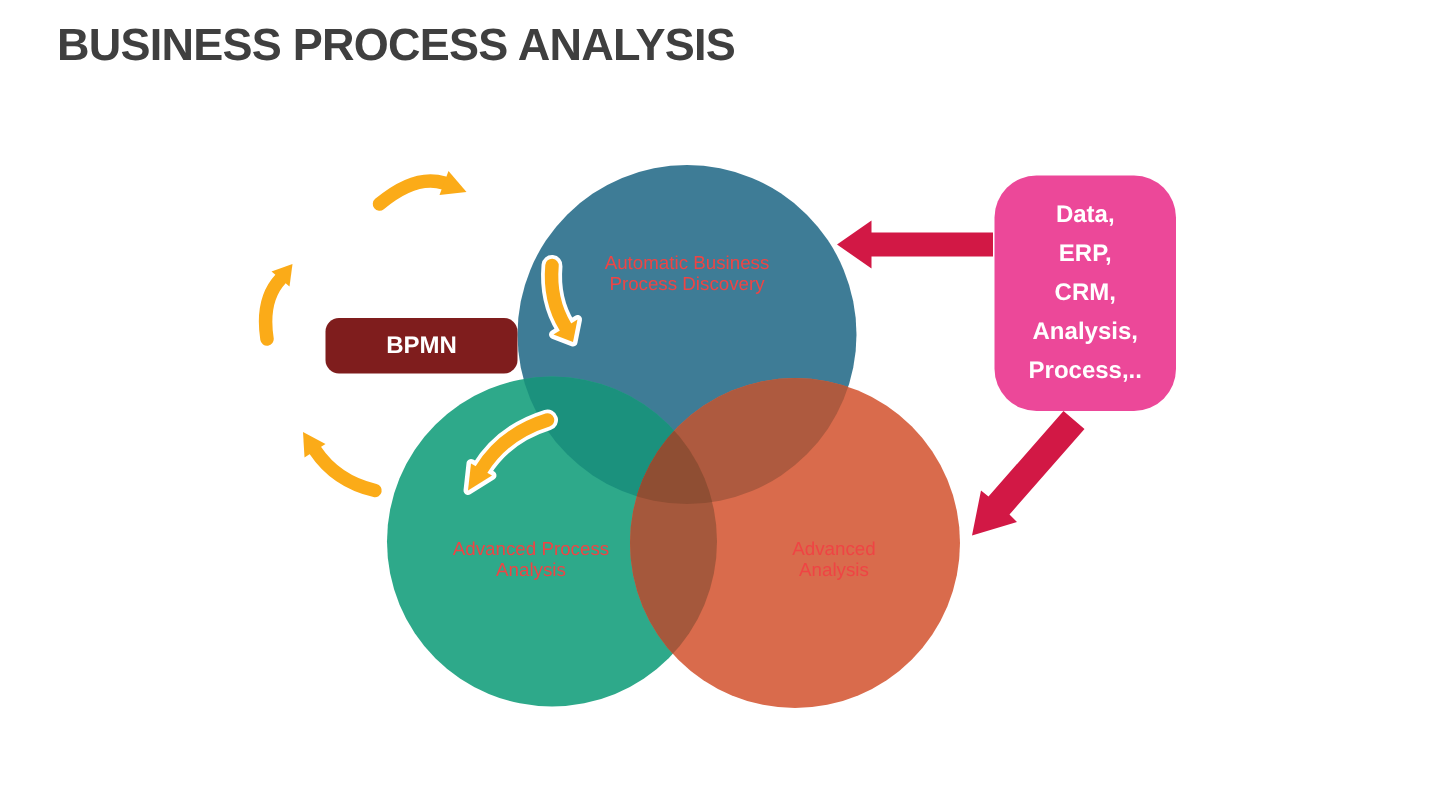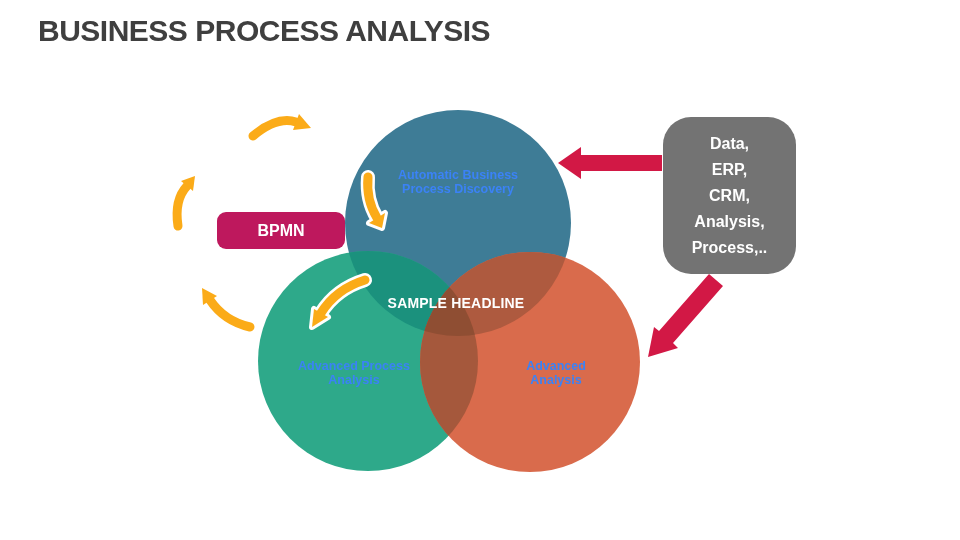--- a/index.html
+++ b/index.html
@@ -15,35 +15,35 @@
   .diagram-svg{position:absolute;left:0;top:0;}
   
   .y-shaft{fill:none;stroke:#FBAB18;stroke-width:9;stroke-linecap:round;}
   .y-head{fill:#FBAB18;stroke:none;}
   .y-shaft-outline{fill:none;stroke:#ffffff;stroke-width:14;stroke-linecap:round;}
   .y-head-outline{fill:#ffffff;stroke:#ffffff;stroke-width:6;stroke-linejoin:round;}
   .r-arrow{fill:#D21845;stroke:none;}
   
   .circle-label{
     position:absolute;display:flex;align-items:center;justify-content:center;text-align:center;
-    color:#3b82f6;font-weight:bold;font-size:12.5px;line-height:14.5px;white-space:pre-line;
+    color:#ef4444;font-weight:normal;font-size:12.5px;line-height:14.5px;white-space:pre-line;
   }
   .center-label{
     position:absolute;left:356px;top:294px;width:200px;height:18px;
     display:flex;align-items:center;justify-content:center;
     color:#ffffff;font-weight:bold;font-size:14px;letter-spacing:0.2px;
   }
   .bpmn-box{
     position:absolute;left:217px;top:212px;width:128px;height:37px;border-radius:9px;
-    background:#be185d;display:flex;align-items:center;justify-content:center;
+    background:#7f1d1d;display:flex;align-items:center;justify-content:center;
     color:#ffffff;font-weight:bold;font-size:16px;
   }
   .source-box{
-    position:absolute;left:663px;top:117px;width:133px;height:157px;border-radius:28px;
-    background:#737373;display:flex;flex-direction:column;align-items:center;justify-content:center;
+    position:absolute;left:663px;top:117px;width:121px;height:157px;border-radius:28px;
+    background:#ec4899;display:flex;flex-direction:column;align-items:center;justify-content:center;
     color:#ffffff;font-weight:bold;font-size:16px;line-height:26px;text-align:center;
   }
   .label-top{left:358px;top:164px;width:200px;height:36px;}
   .label-left{left:254px;top:354px;width:200px;height:38px;}
   .label-right{left:456px;top:354px;width:200px;height:38px;}
 </style>
 </head>
 <body>
 
 <div class="slide">
@@ -106,21 +106,20 @@
     <polygon class="r-arrow" points="709,274 723,286 673,343 678,348 648,357 654,327 659,331"></polygon>
   </svg>
 
   <div class="circle-label label-top">Automatic Business
 Process Discovery</div>
   <div class="circle-label label-left">Advanced Process
 Analysis</div>
   <div class="circle-label label-right">Advanced
 Analysis</div>
 
-  <div class="center-label">SAMPLE HEADLINE</div>
 
   <div class="bpmn-box">
     <span>BPMN</span>
   </div>
 
   <div class="source-box">
     <span>Data,</span>
     <span>ERP,</span>
     <span>CRM,</span>
     <span>Analysis,</span>

